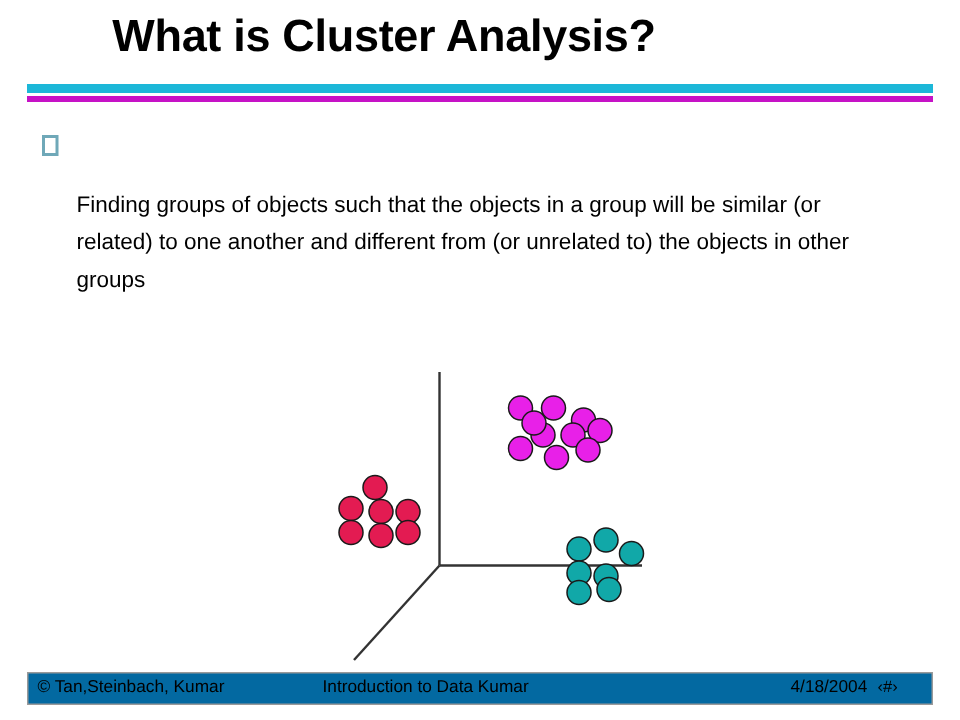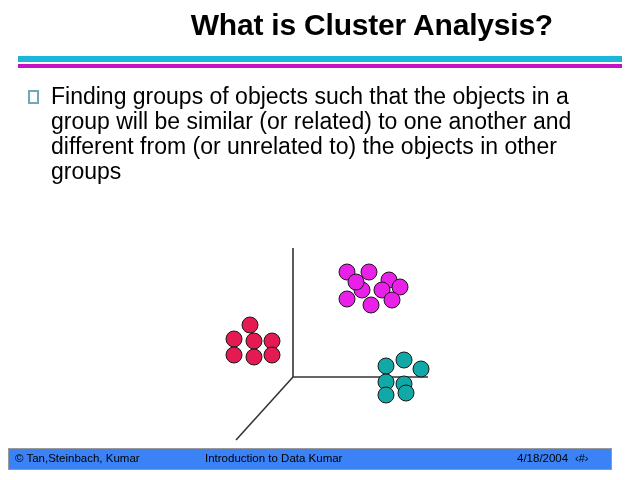--- a/index.html
+++ b/index.html
@@ -21,27 +21,26 @@
     height: 480px;
     background: #ffffff;
   }
 
   
   .title {
     position: absolute;
     left: 0;
     top: 8px;
     width: 512px;
-    text-align: right;
+    text-align: center;
     font-size: 30px;
     font-weight: bold;
     color: #000000;
     letter-spacing: -0.2px;
     font-family: "Liberation Sans", sans-serif;
-    margin-left: 41px;
   }
 
   
   .rule-cyan {
     position: absolute;
     left: 18px;
     top: 56px;
     width: 604px;
     height: 6px;
     background: #1CB7D8;
@@ -68,47 +67,48 @@
     width: 11px;
     height: 14px;
     border: 2px solid #6FA8B8;
     box-sizing: border-box;
     margin-top: 6px;
     margin-right: 12px;
     flex: 0 0 auto;
     background: #ffffff;
   }
   .bullet-text {
-    font-size: 23px;
+    font-size: 15px;
     line-height: 25px;
     color: #000000;
     font-family: "Liberation Sans", sans-serif;
     max-width: 548px;
+    margin-top: 40px;
   }
 
   
   .diagram {
     position: absolute;
     left: 0;
     top: 0;
     width: 640px;
     height: 480px;
     pointer-events: none;
   }
 
   
   .footer {
     position: absolute;
-    left: 8px;
+    left: 18px;
     top: 448px;
     width: 604px;
     height: 22px;
     border: 1px solid #9a9a9a;
     box-sizing: border-box;
-    background: #3b82f6;
+    background: #0369a1;
   }
   .footer-left {
     position: absolute;
     left: 6px;
     top: 3px;
     font-size: 11.5px;
     color: #000000;
     white-space: nowrap;
   }
   .footer-center {

